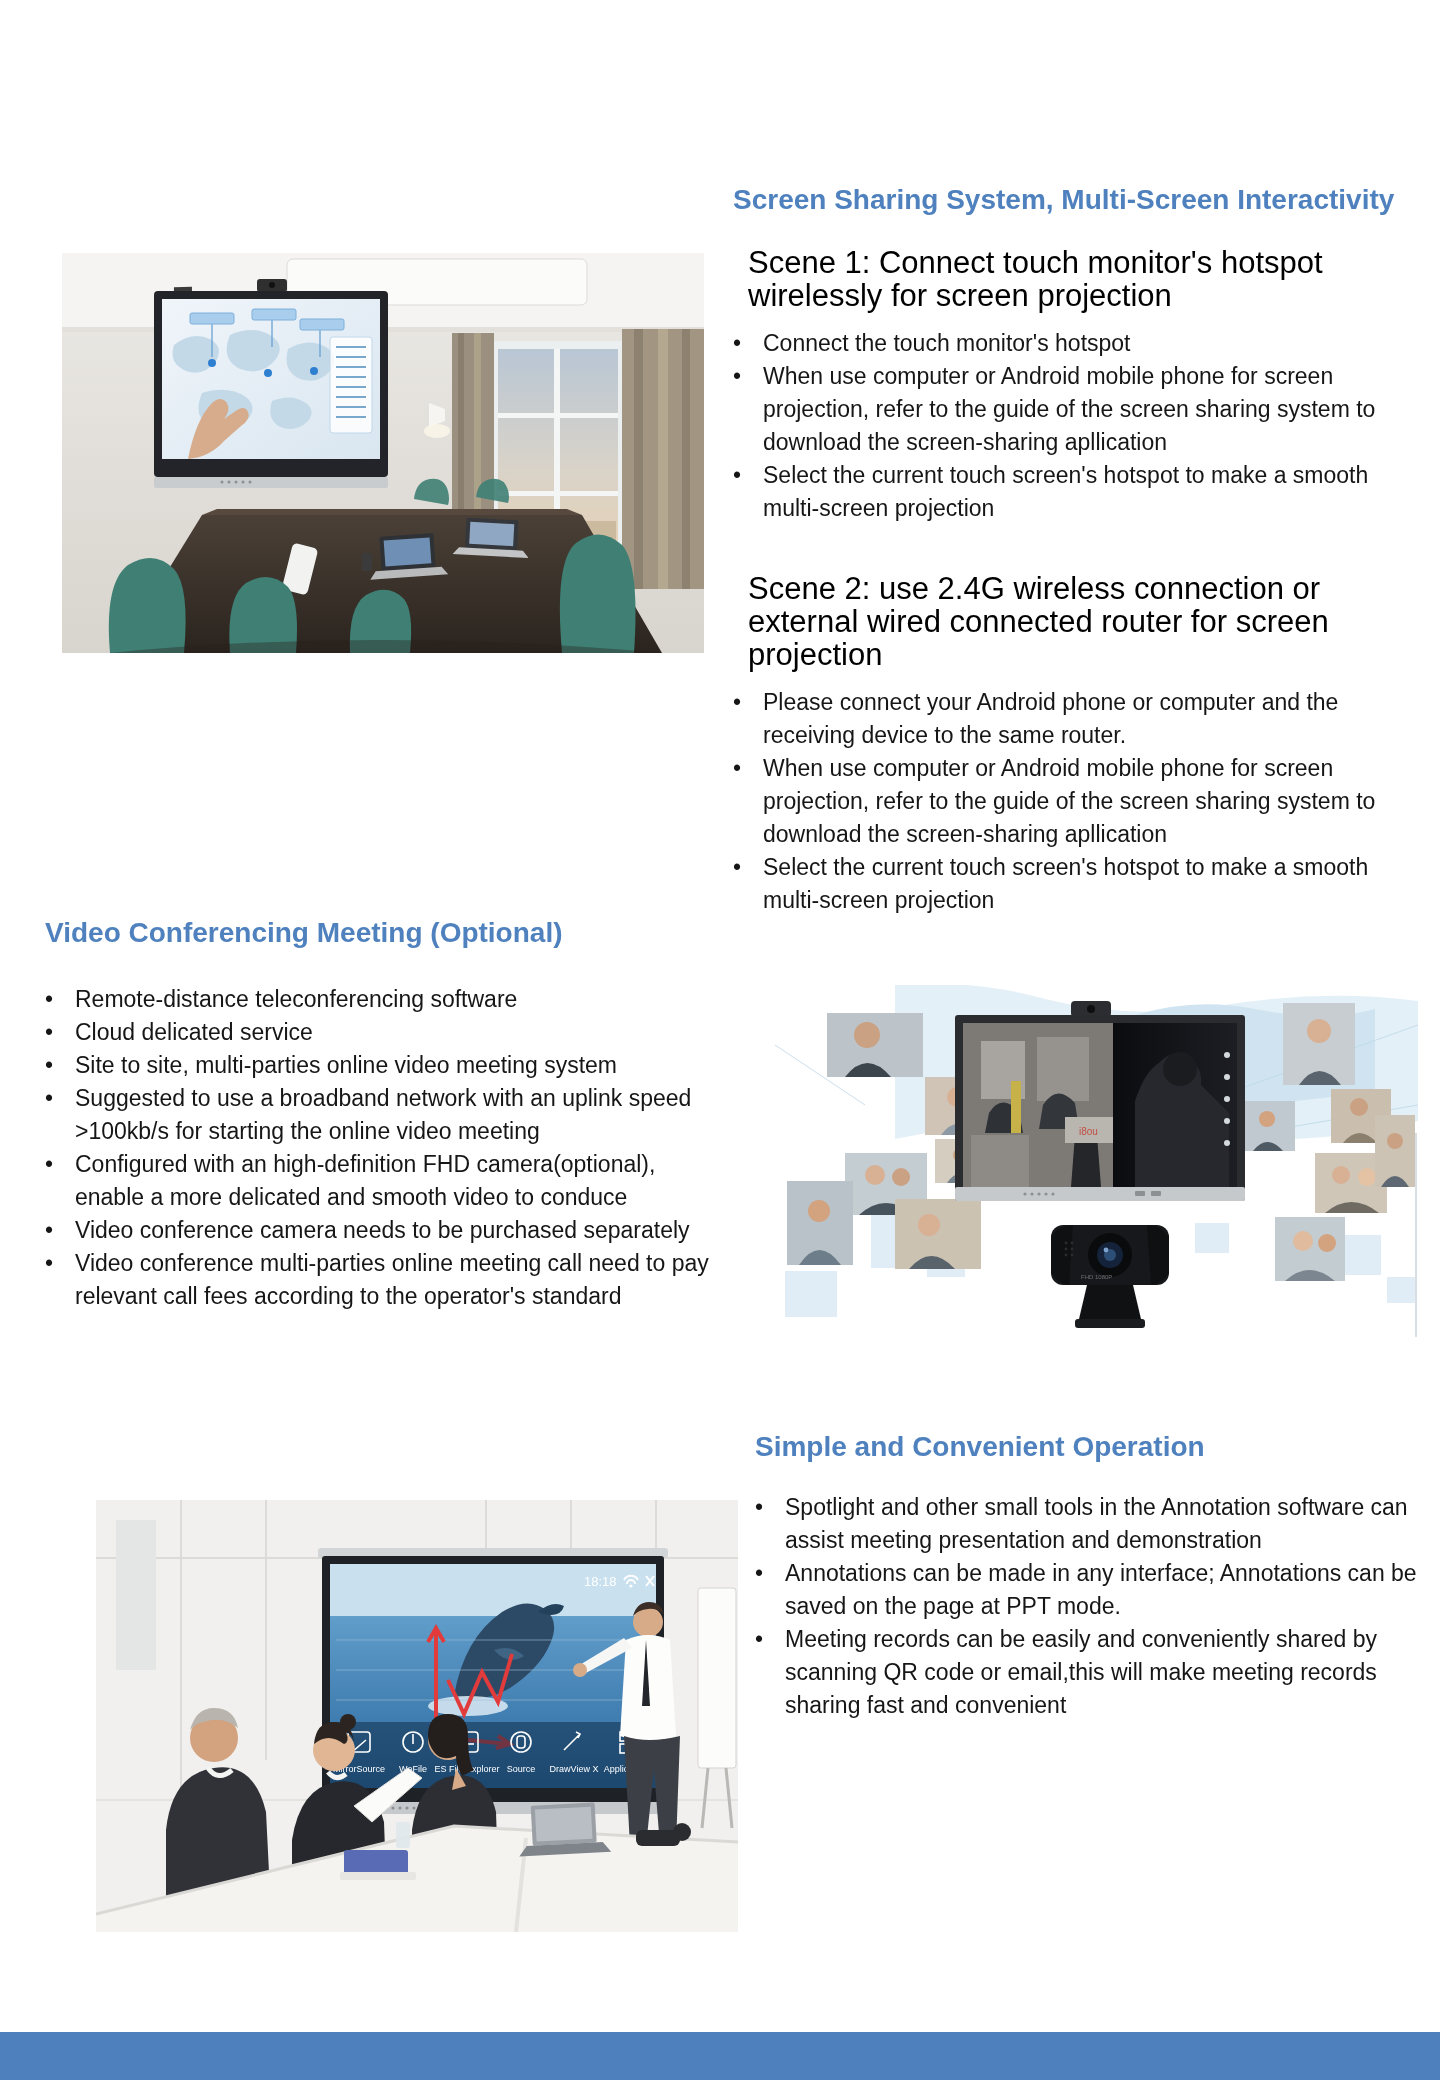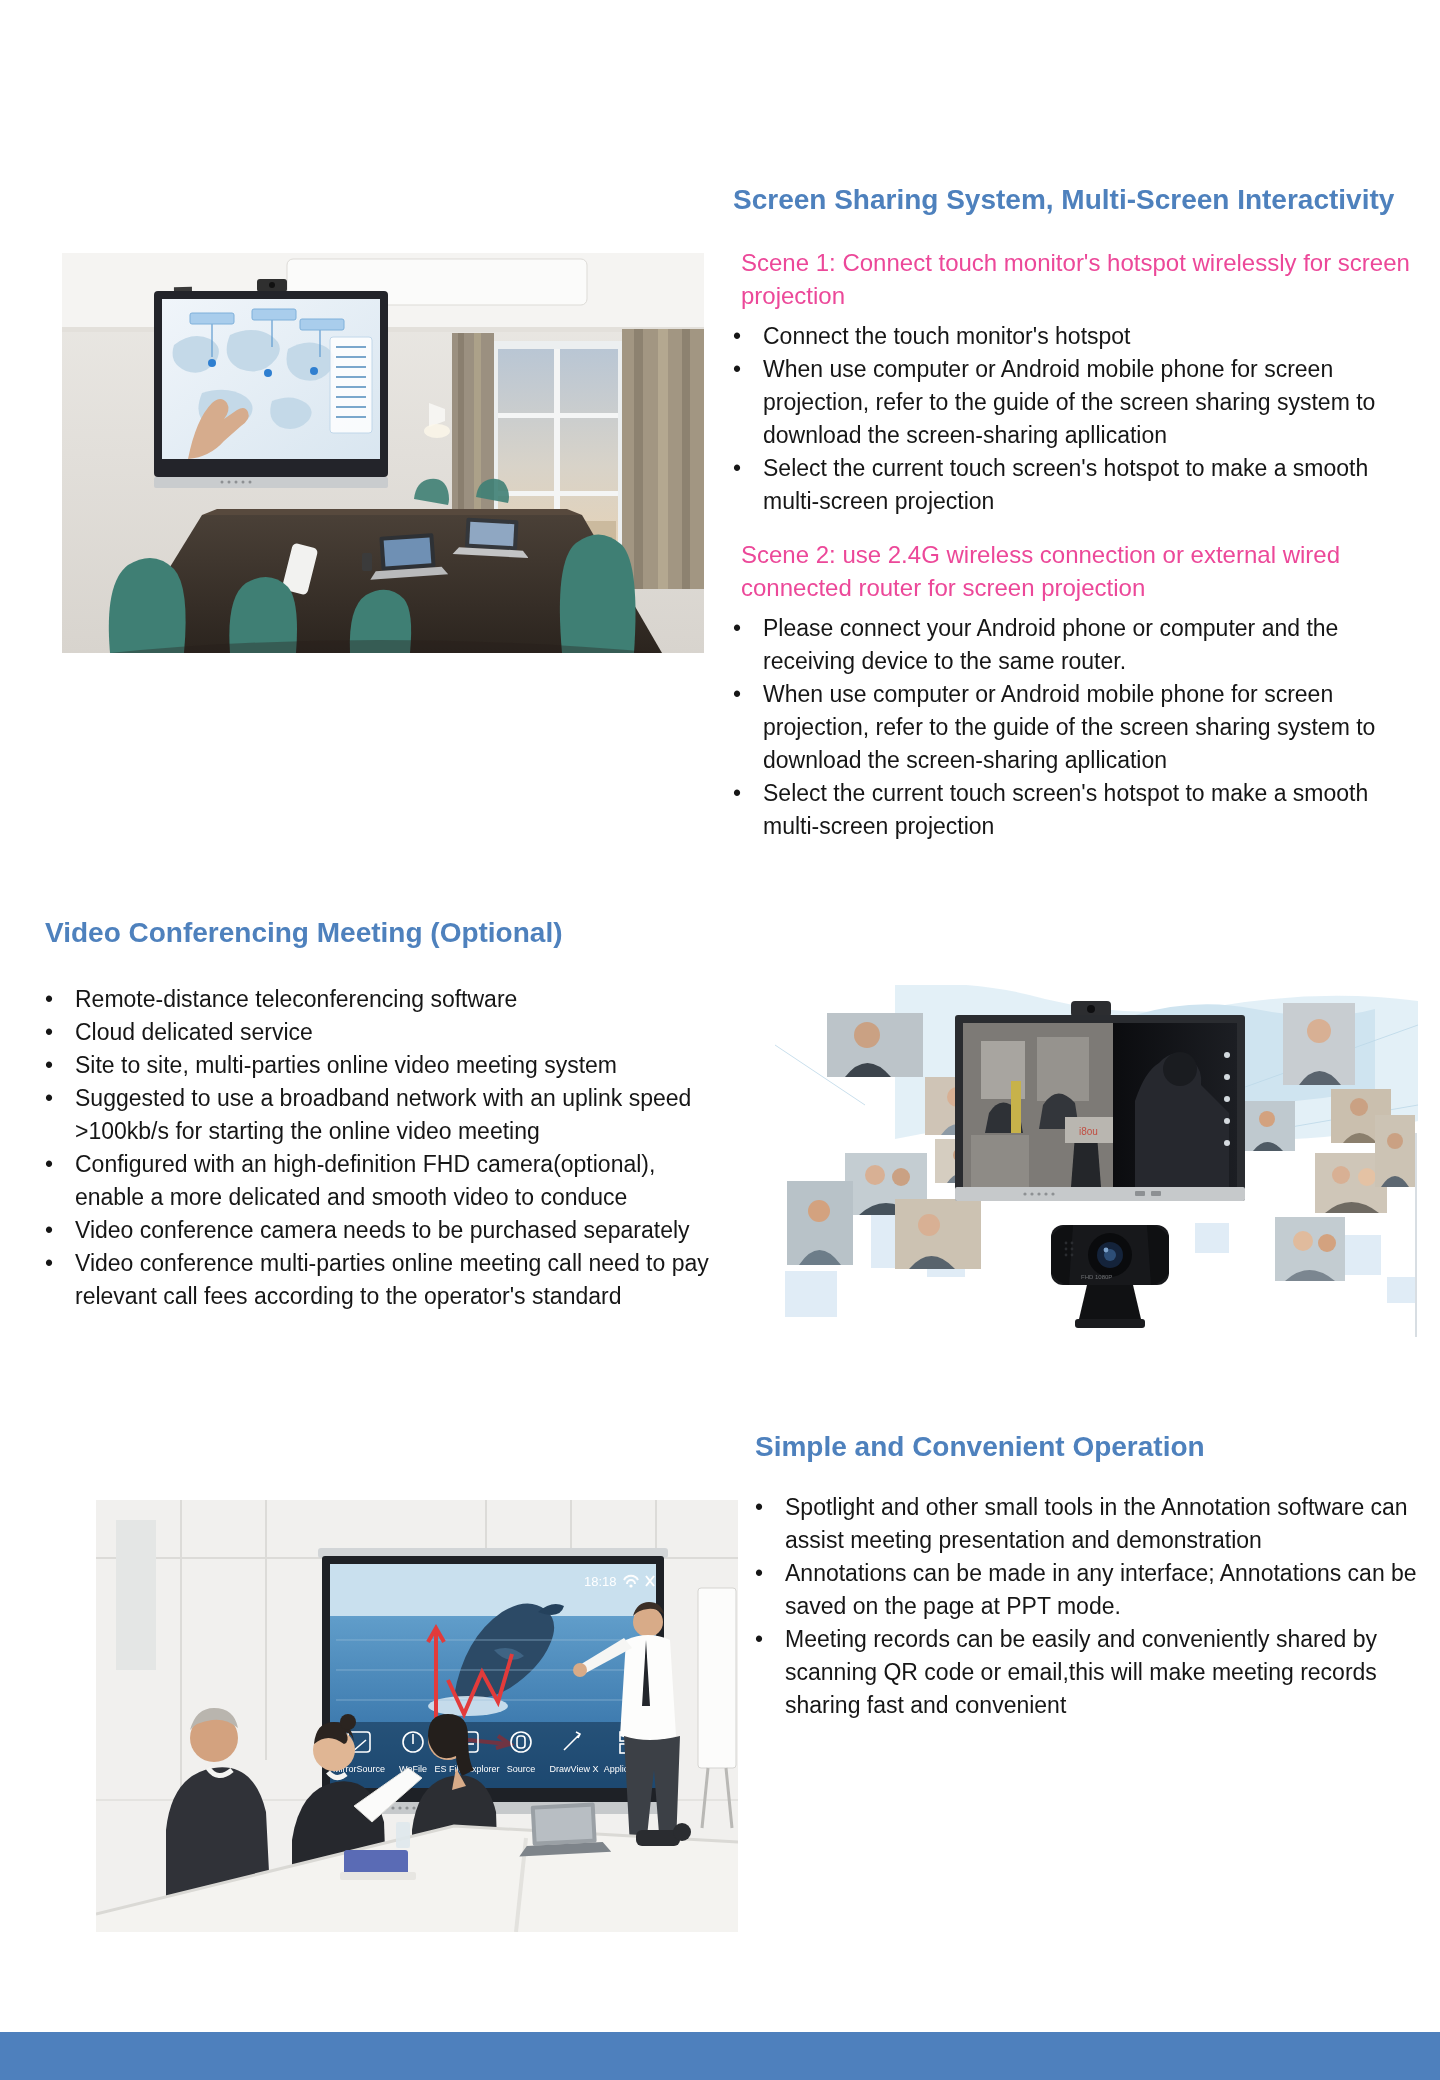--- a/index.html
+++ b/index.html
@@ -14,23 +14,23 @@
     display:flex;align-items:center;}
   .header-bar .title{font-size:33px;font-weight:bold;color:#ffffff;padding-left:22px;
     letter-spacing:.2px;text-shadow:0 2px 3px rgba(0,0,0,.30);}
 
   
   .tcol{position:absolute;}
   .tcol h2{margin:0;font-size:28px;line-height:34px;font-weight:bold;color:#4e81bd;}
   .col-ss h2{margin-bottom:29px;}
   .col-vc h2{margin-bottom:33px;}
   .col-op h2{margin-bottom:27px;}
-  .scene-intro{margin:8px;font-size:24px;line-height:33px;color:#ec4899;}
+  .scene-intro{margin:15px;font-size:31px;line-height:33px;color:#000000;}
   ul.bullets{list-style:none;margin:0;padding:0;}
-  ul.bullets.gap-after{margin-bottom:20px;}
+  ul.bullets.gap-after{margin-bottom:47px;}
   ul.bullets li{display:flex;font-size:23px;line-height:33px;color:#161616;}
   ul.bullets .bm{flex:0 0 30px;}
   ul.bullets .bm::before{content:"\2022";}
   ul.bullets .bt{flex:1 1 auto;}
 
   .photo{position:absolute;}
   .photo svg{display:block;}
 
   
   .footer-bar{position:absolute;left:0;top:2032px;width:1440px;height:48px;background:#4e80bd;}

